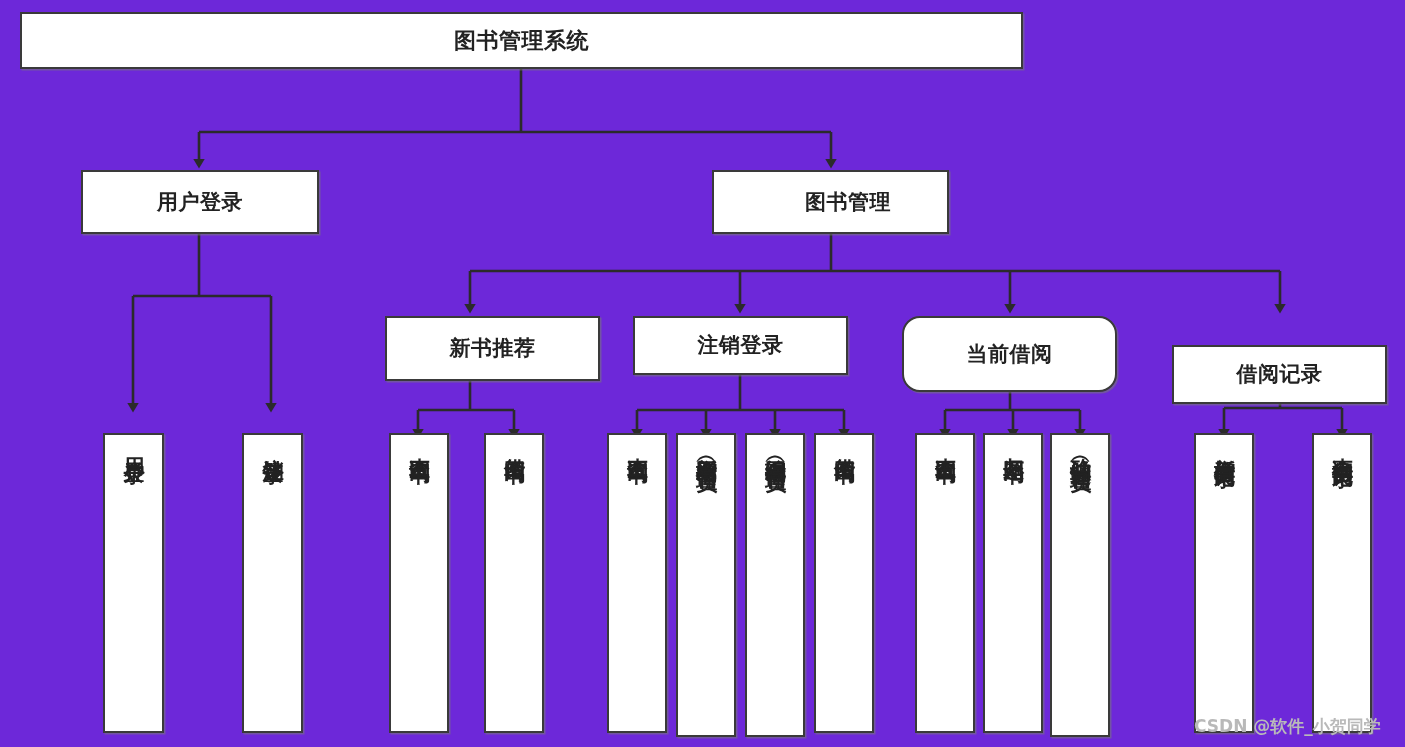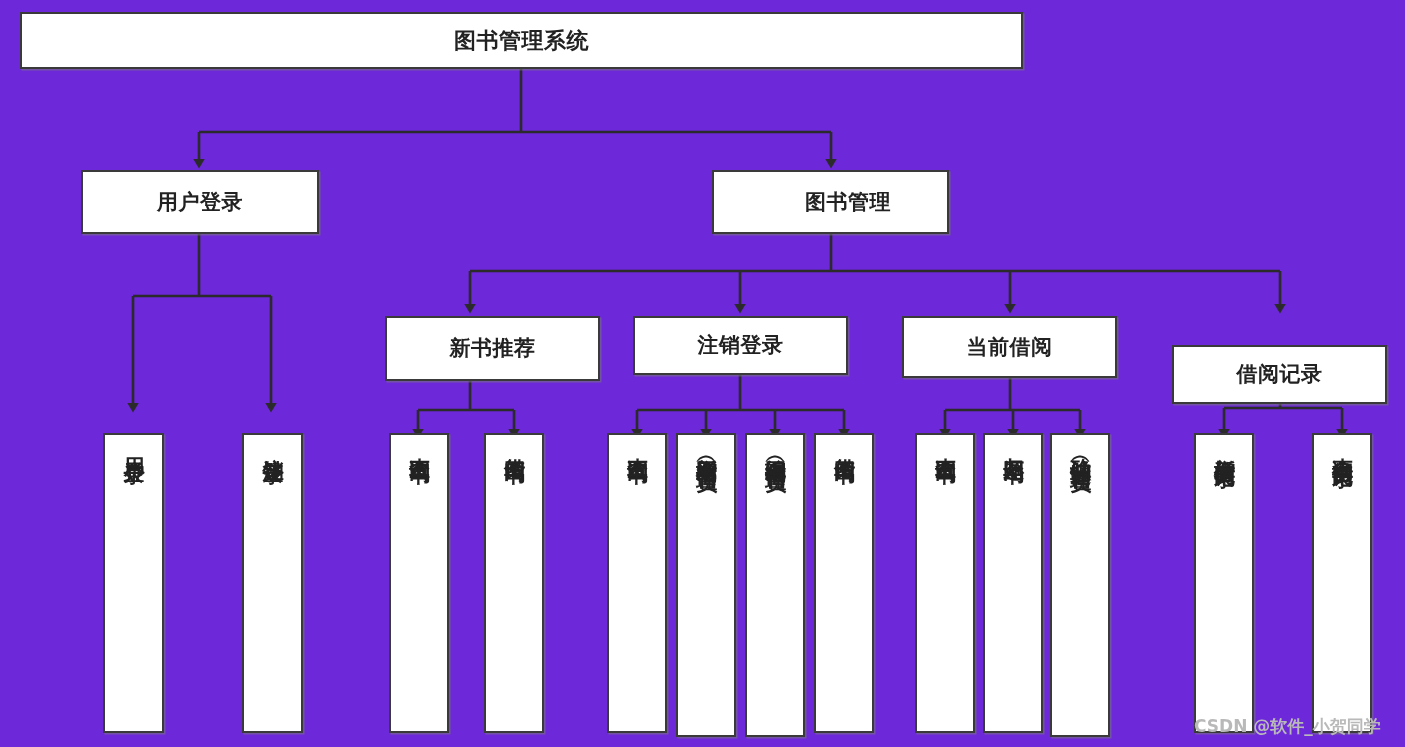--- a/index.html
+++ b/index.html
@@ -143,21 +143,21 @@
   <div class="node horiz" style="left:712px; top:170px; width:237px; height:64px;padding-left:35px;">
     <span class="node-label">图书管理</span>
   </div>
 
   <div class="node horiz" style="left:385px; top:316px; width:215px; height:65px;">
     <span class="node-label">新书推荐</span>
   </div>
   <div class="node horiz" style="left:633px; top:316px; width:215px; height:59px;">
     <span class="node-label">注销登录</span>
   </div>
-  <div class="node horiz" style="left:902px; top:316px; width:215px; height:62px;">
+  <div class="node horiz" style="left:902px; top:316px; width:215px; height:76px;border-radius:18px;">
     <span class="node-label">当前借阅</span>
   </div>
   <div class="node horiz" style="left:1172px; top:316px; width:215px; height:59px;margin-top:29px;">
     <span class="node-label">借阅记录</span>
   </div>
 
   <div class="node vert" style="left:103px; top:433px; width:61px; height:300px;">
     <span class="node-label">用户登录</span>
   </div>
   <div class="node vert" style="left:242px; top:433px; width:61px; height:300px;">

